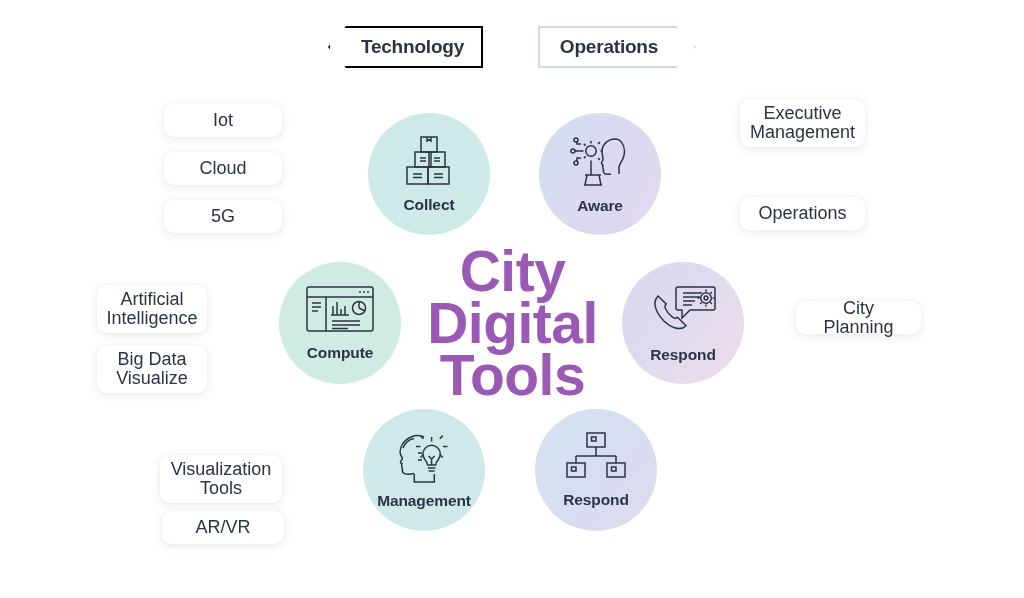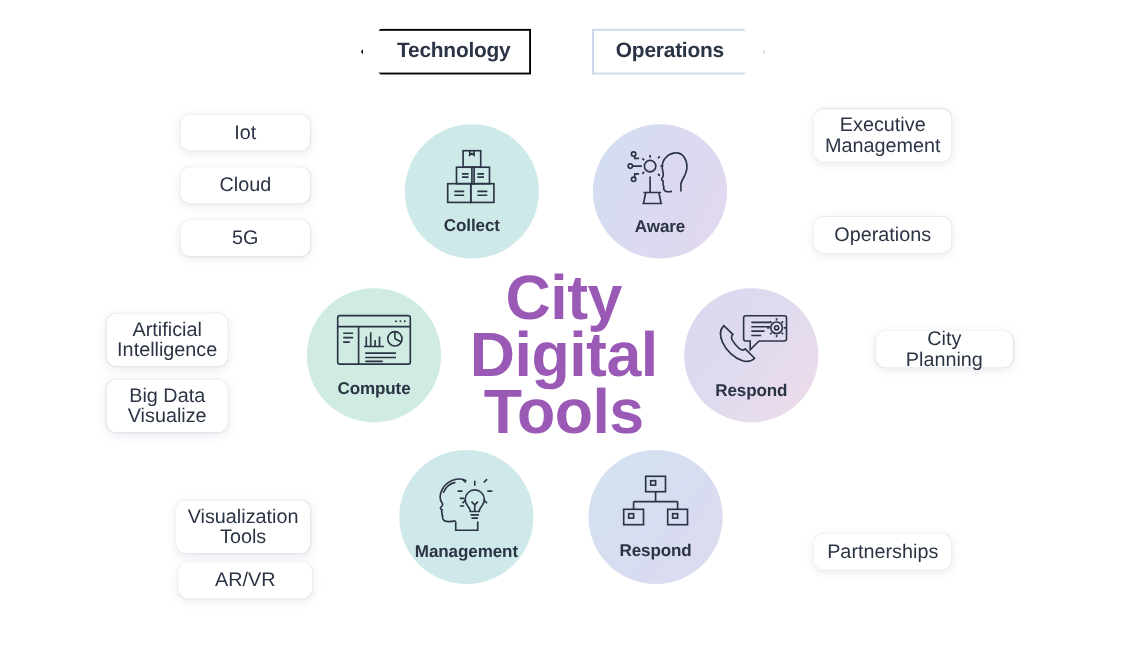--- a/index.html
+++ b/index.html
@@ -139,23 +139,20 @@
   </div>
 
   <div class="pill" style="left:740px; top:99px; width:125px; height:48px;">
     <span>Executive Management</span>
   </div>
   <div class="pill" style="left:740px; top:197px; width:125px; height:33px;">
     <span>Operations</span>
   </div>
   <div class="pill" style="left:796px; top:301px; width:125px; height:33px;">
     <span>City Planning</span>
-  </div>
-  <div class="pill" style="left:740px; top:485px; width:125px; height:33px;">
-    <span>Partnerships</span>
   </div>
 
   <div class="circle" style="left:368px; top:113px; width:122px; height:122px; background:#cdeae9;">
     <span class="ico">
       <svg width="60" height="54" viewBox="0 0 60 54" fill="none" stroke="#2b3445" stroke-width="1.5">
         <rect x="22" y="3" width="16" height="15"></rect>
         <path d="M28 3 v4 l2-1.4 2 1.4 V3"></path>
         <rect x="16" y="18" width="16" height="15"></rect>
         <path d="M21 24h6M21 27h6"></path>
         <rect x="30" y="18" width="16" height="15"></rect>

